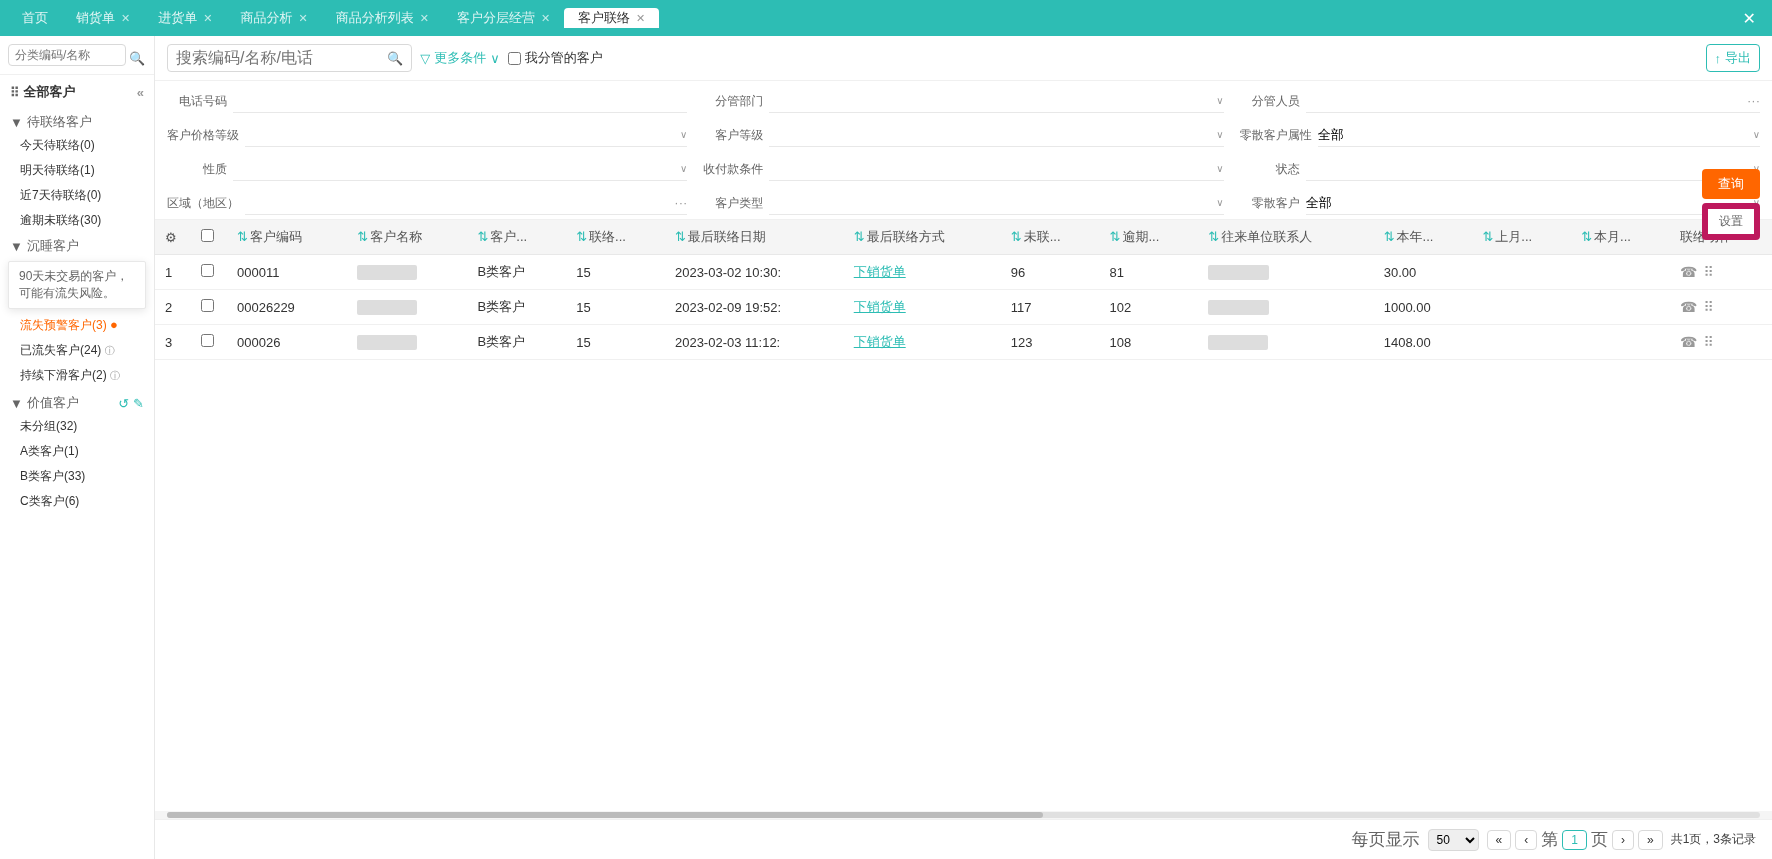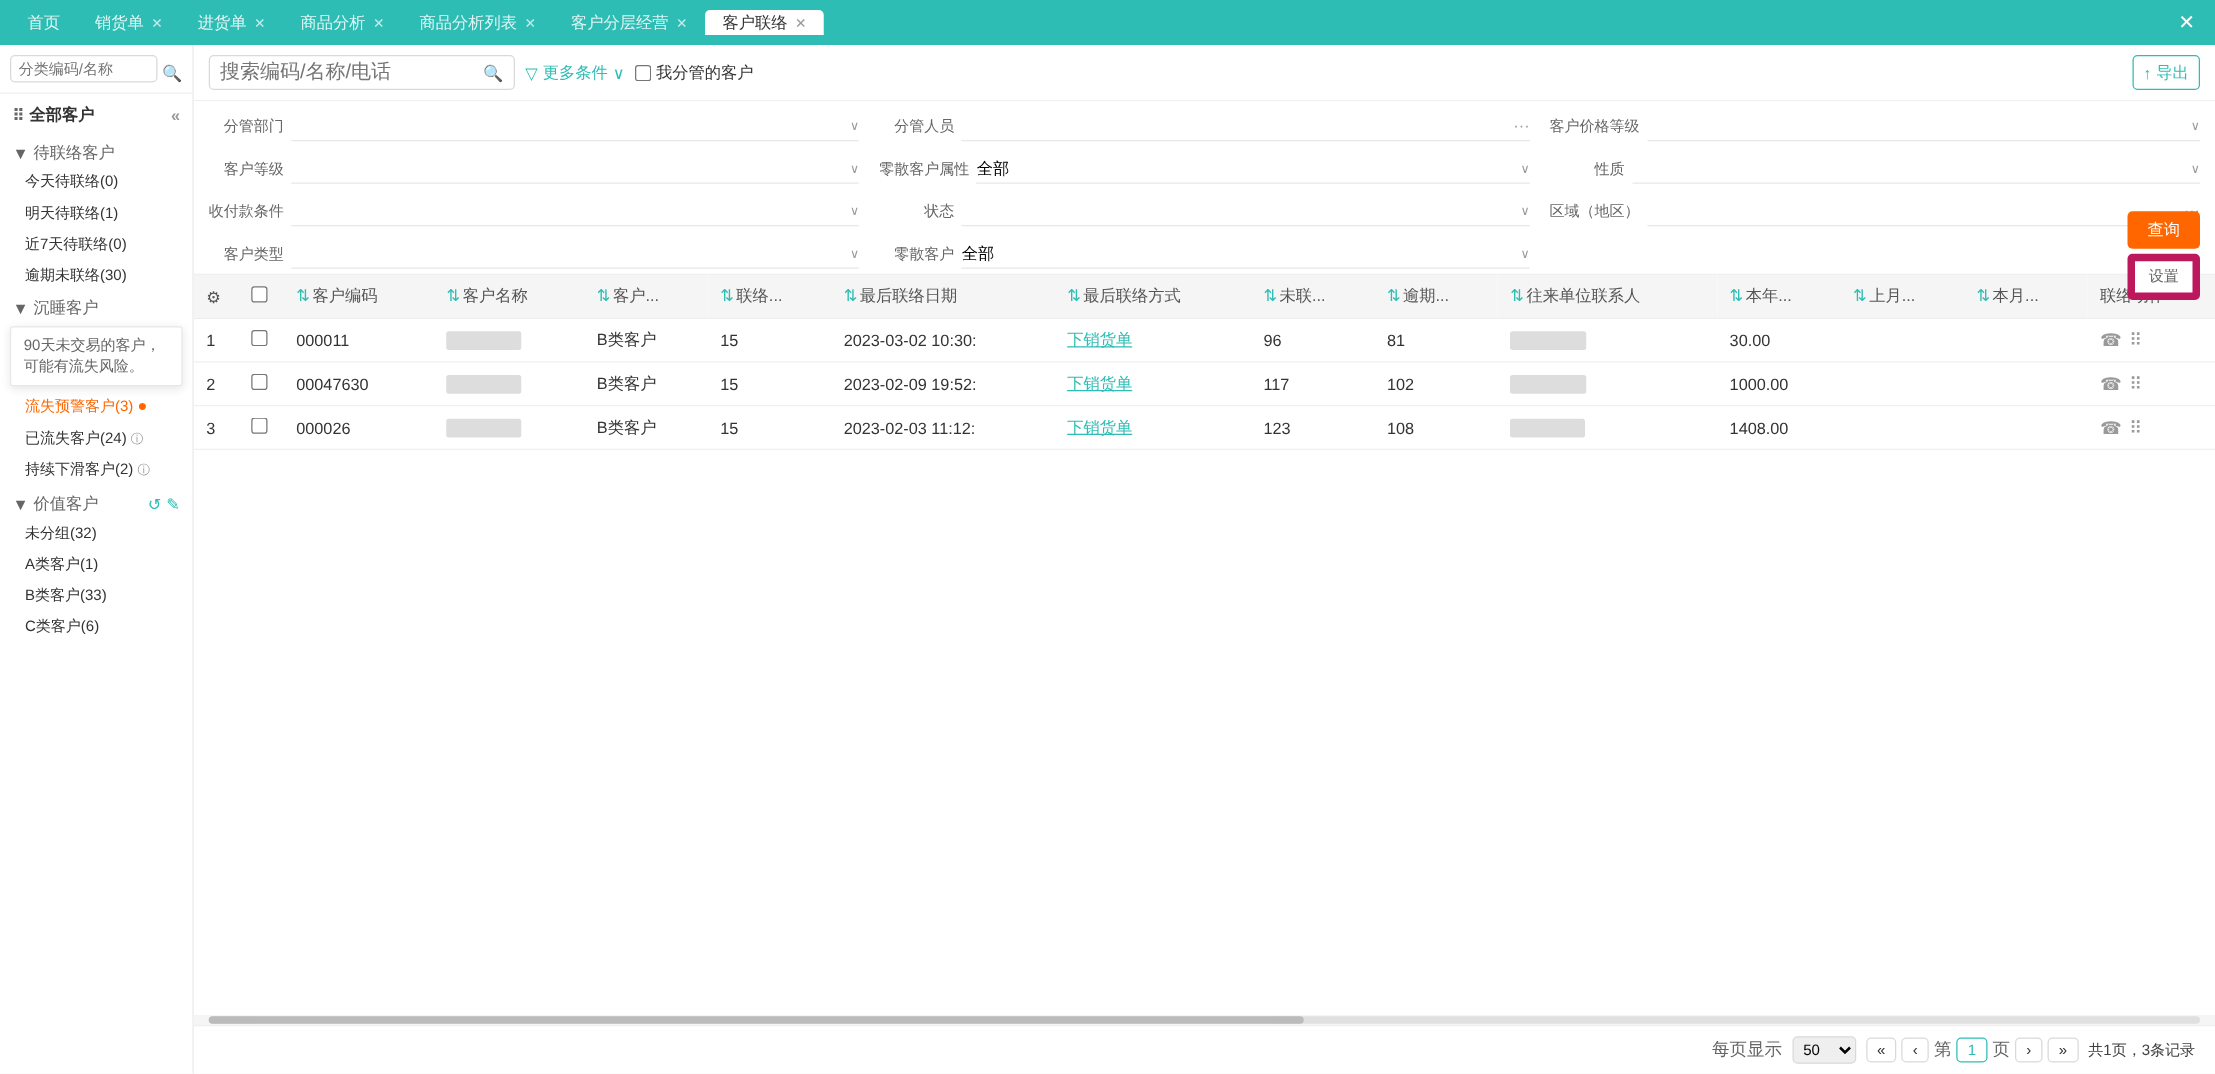--- a/index.html
+++ b/index.html
@@ -192,21 +192,21 @@
     .action-icons { display: flex; gap: 6px; align-items: center; }
     .action-icon { color: #999; cursor: pointer; font-size: 14px; }
 
     
     .pagination {
       display: flex; align-items: center; justify-content: flex-end;
       padding: 8px 16px; background: white;
       border-top: 1px solid #f0f0f0; gap: 8px;
       flex-shrink: 0;
     }
-    .pagination-label { color: #666; font-size: 14px; }
+    .pagination-label { color: #666; font-size: 17px; }
     .pagination-select {
       border: 1px solid #d9d9d9; border-radius: 4px;
       padding: 2px 4px; font-size: 12px;
     }
     .pagination-nav { display: flex; align-items: center; gap: 4px; }
     .page-btn {
       border: 1px solid #d9d9d9; background: white;
       padding: 2px 8px; border-radius: 4px; cursor: pointer;
       font-size: 12px; color: #333;
     }
@@ -338,20 +338,26 @@
       <div class="filter-spacer"></div>
       <div class="export-btn">
         <span>↑</span>
         <span>导出</span>
       </div>
     </div>
 
     <div class="advanced-filters-container" style="position: relative;">
       <div class="af-grid">
 
+        <div class="af-row">
+          <span class="af-label">电话号码</span>
+          <div class="af-value">
+            <input class="af-input" type="text" style="">
+          </div>
+        </div>
         <div class="af-row">
           <span class="af-label">分管部门</span>
           <div class="af-value">
             <span class="filter-select-text"></span>
             <span class="filter-chevron">∨</span>
           </div>
         </div>
         <div class="af-row">
           <span class="af-label">分管人员</span>
           <div class="af-value">
@@ -502,21 +508,21 @@
       <td>
         <div class="action-icons">
           <span class="action-icon" title="联络">☎</span>
           <span class="action-icon" title="更多">⠿</span>
         </div>
       </td>
     </tr>
               <tr>
       <td>2</td>
       <td><input type="checkbox" style=""></td>
-      <td>00047630</td>
+      <td>00026229</td>
       <td><span class="cell-blur">██</span></td>
       <td>B类客户</td>
       <td>15</td>
       <td>2023-02-09 19:52:</td>
       <td><a class="cell-link">下销货单</a></td>
       <td>117</td>
       <td>102</td>
       <td><span class="cell-blur">██ ███...</span></td>
       <td>1000.00</td>
       <td></td>

